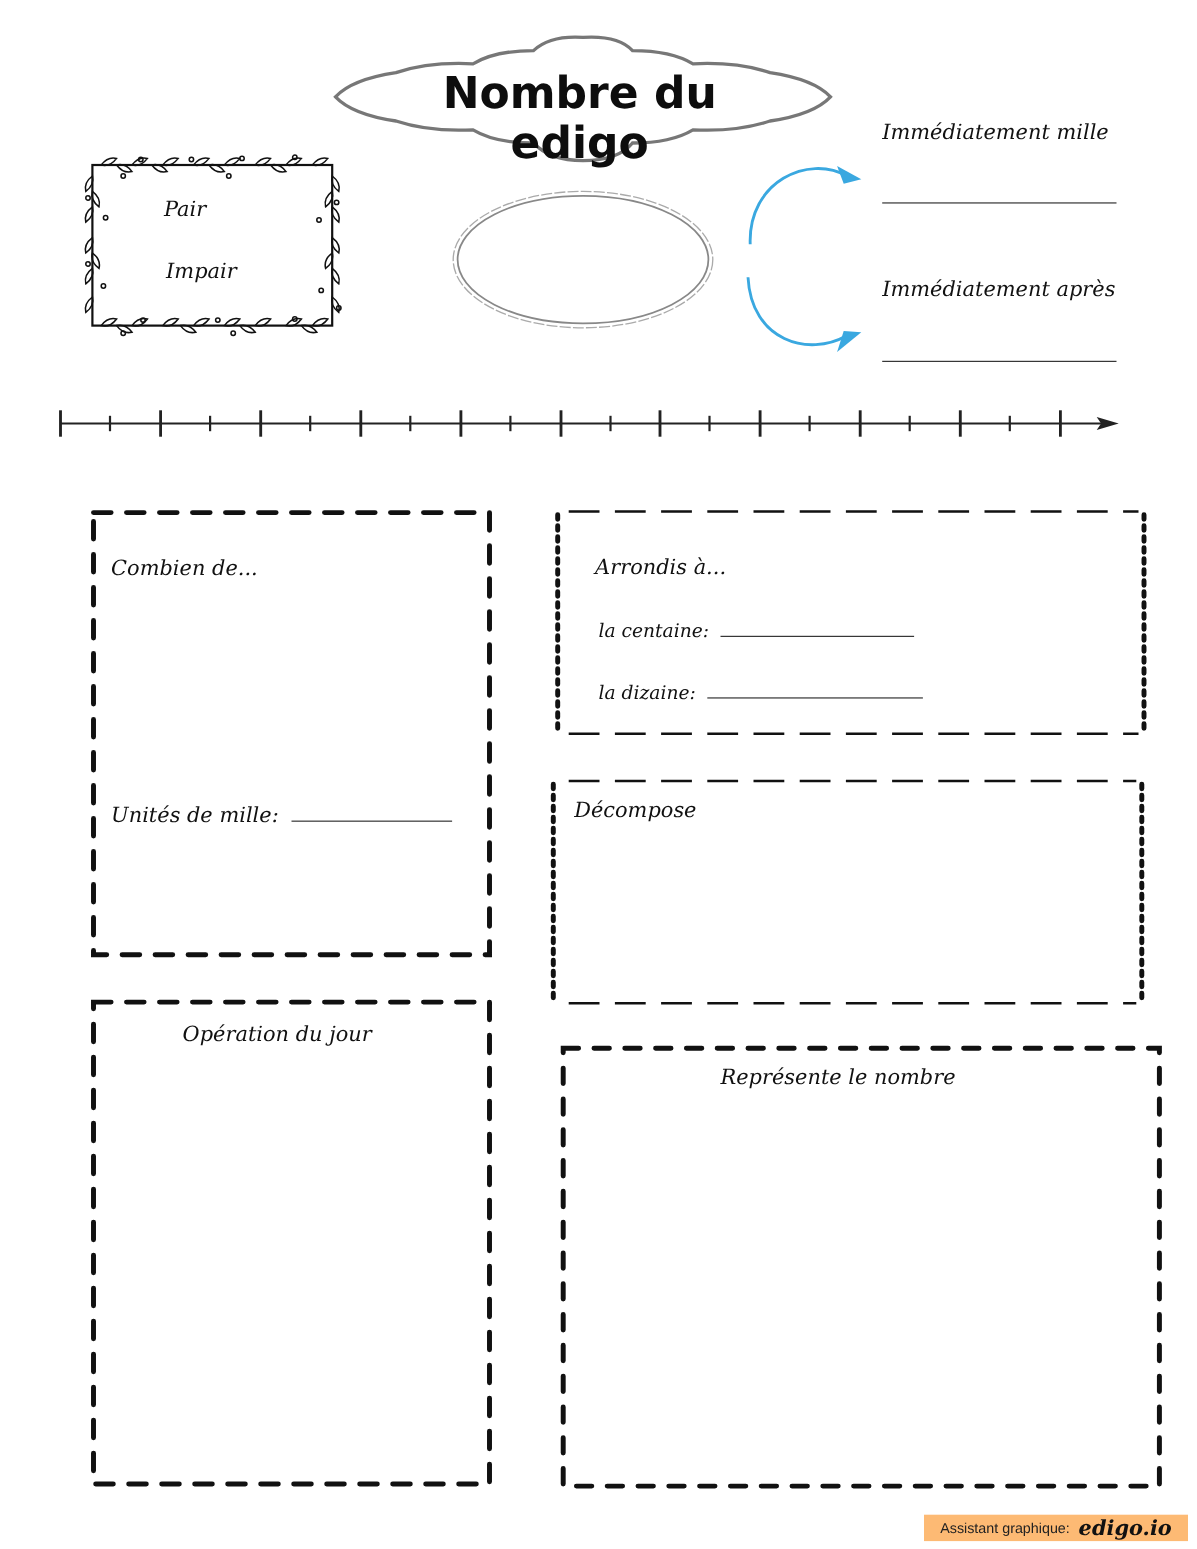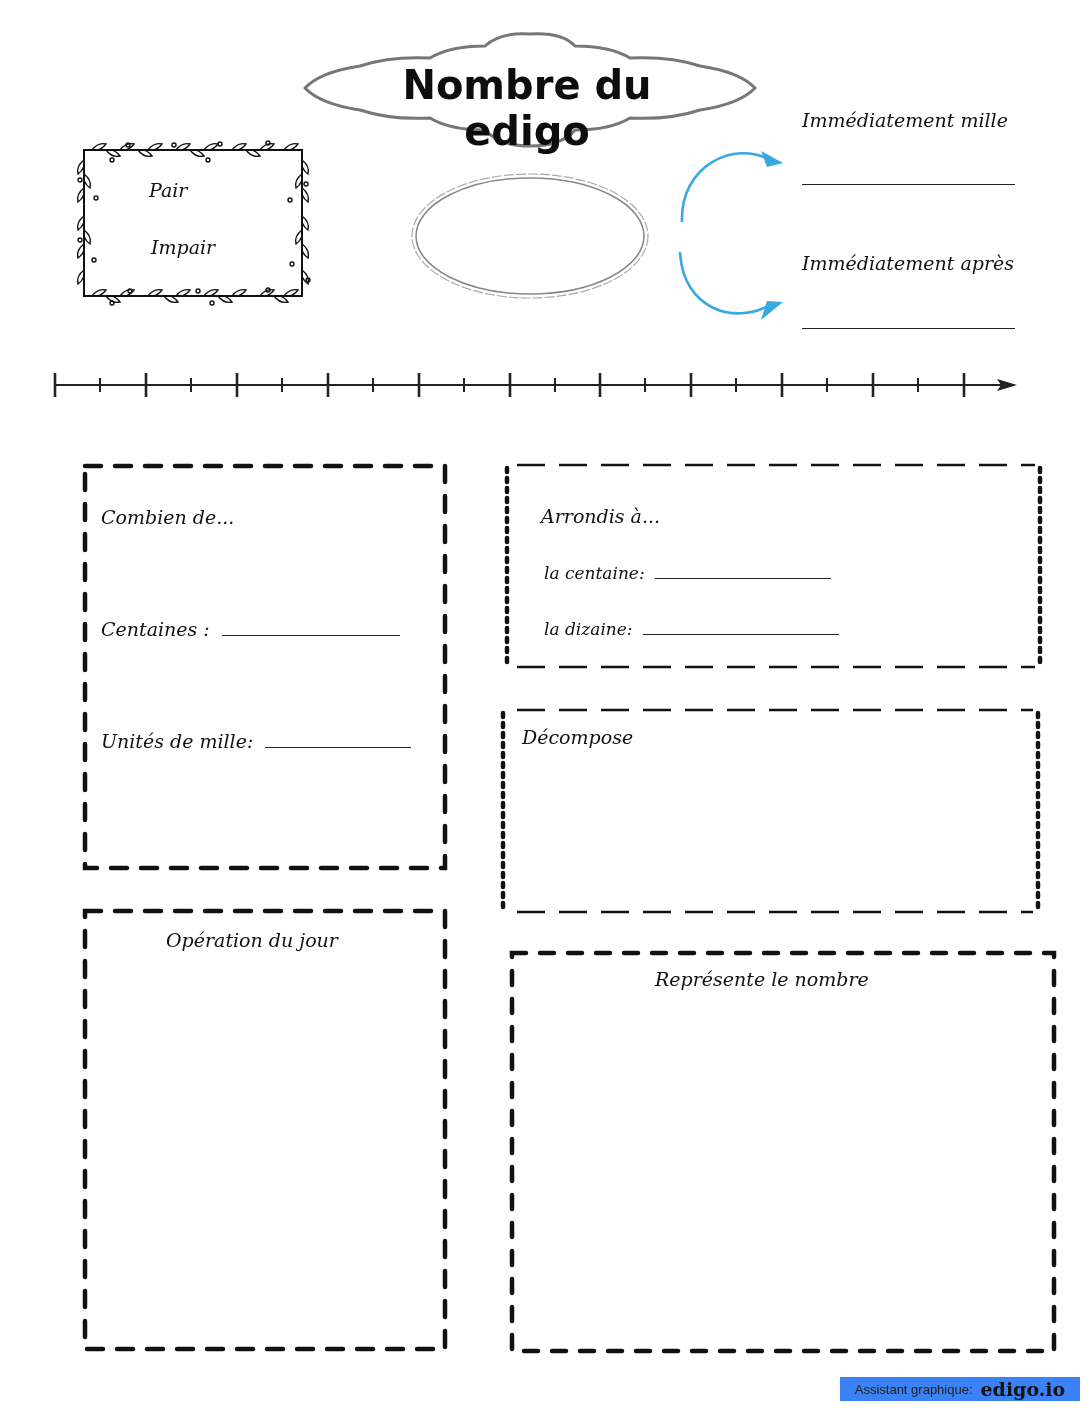--- a/index.html
+++ b/index.html
@@ -6,23 +6,23 @@
   body { width: 1088px; height: 1408px; position: relative; overflow: hidden;
          font-family: "DejaVu Sans", sans-serif; color: #111; }
   .abs { position: absolute; }
   svg { position: absolute; overflow: visible; }
   .hand { font-family: "DejaVu Serif", serif; font-style: italic; color: #111; }
   .title-text { font-family: "DejaVu Sans", sans-serif; font-weight: bold; font-size: 40px;
                 letter-spacing: 0px; color: #0d0d0d; }
   .lbl { font-size: 19px; white-space: nowrap; }
   .line-fill { display: inline-block; border-bottom: 1.5px solid #222; height: 16px; vertical-align: baseline; }
   .footer-badge { position: absolute; left: 840px; top: 1377px; width: 240px; height: 24px;
-                  background: #3b82f6; display: flex; align-items: center; justify-content: center; gap: 8px; }
+                  background: #fdba74; display: flex; align-items: center; justify-content: center; gap: 8px; }
   .footer-text { font-family: "Liberation Sans", sans-serif; font-size: 13px; color: #222; }
-  .footer-brand { font-family: "DejaVu Serif", serif; font-weight: bold; font-size: 19px; color: #111; }
+  .footer-brand { font-family: "DejaVu Serif", serif; font-style: italic; font-weight: bold; font-size: 19px; color: #111; }
 </style>
 </head>
 <body>
 
 <div class="abs" style="left:300px;top:28px;width:460px;height:125px;">
   <svg width="460" height="125" viewBox="0 0 460 125">
     <path d="M 60 38 Q 90 28 130 30 Q 150 18 185 18 Q 200 4 230 6 Q 262 4 275 18 Q 310 18 330 30 Q 370 28 400 38 Q 440 44 455 60 Q 440 76 400 82 Q 370 92 330 90 Q 310 102 275 102 Q 262 118 230 118 Q 200 118 185 102 Q 150 102 130 90 Q 90 92 60 82 Q 20 76 5 60 Q 20 44 60 38 Z" fill="#fff" stroke="#777" stroke-width="3"></path>
   </svg>
   <div class="abs title-text" style="left:72px;top:34px;width:310px;text-align:center;">Nombre du edigo</div>
 </div>
@@ -148,24 +148,20 @@
     <line x1="782" y1="12" x2="782" y2="26"></line>
       <line x1="873" y1="12" x2="873" y2="26"></line>
   </g>
 </svg>
 
 <div class="abs" style="left:82px;top:463px;width:366px;height:408px;">
   <svg width="366" height="408">
     <rect x="3" y="3" width="360" height="402" fill="none" stroke="#111" stroke-width="4.5" stroke-dasharray="16 14" stroke-linecap="round"></rect>
   </svg>
   <div class="abs hand lbl" style="left:19px;top:43px;">Combien de...</div>
-  <div class="abs hand lbl" style="left:19px;top:155px;">
-    <span>Centaines :</span>
-    <span class="line-fill" style="width:178px;margin-left:6px;"></span>
-  </div>
   <div class="abs hand lbl" style="left:19px;top:267px;">
     <span>Unités de mille:</span>
     <span class="line-fill" style="width:146px;margin-left:6px;"></span>
   </div>
 </div>
 
 <div class="abs" style="left:503px;top:462px;width:540px;height:208px;">
   <svg width="540" height="208">
     <line x1="14" y1="3" x2="532" y2="3" stroke="#111" stroke-width="2.4" stroke-dasharray="28 14"></line>
     <line x1="14" y1="205" x2="532" y2="205" stroke="#111" stroke-width="2.4" stroke-dasharray="28 14"></line>

